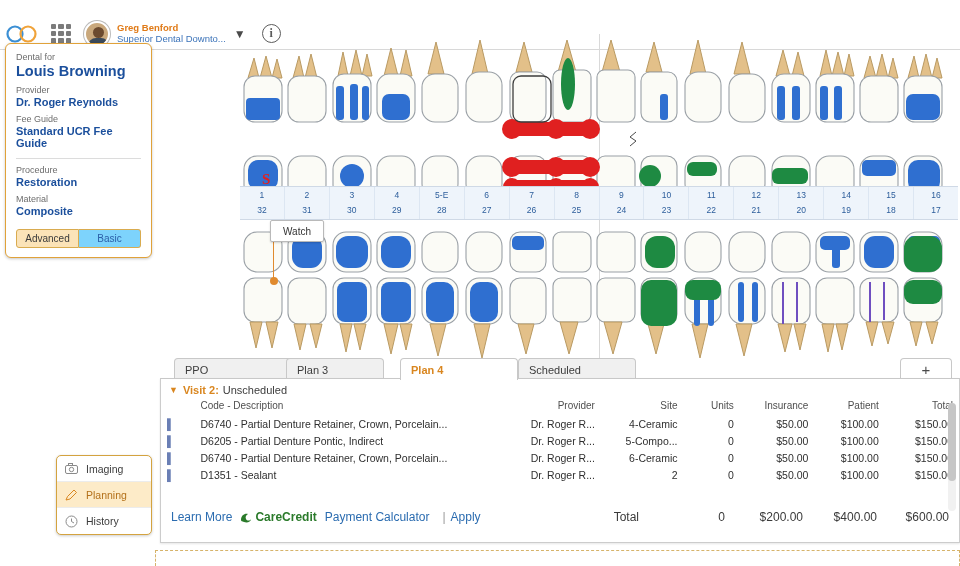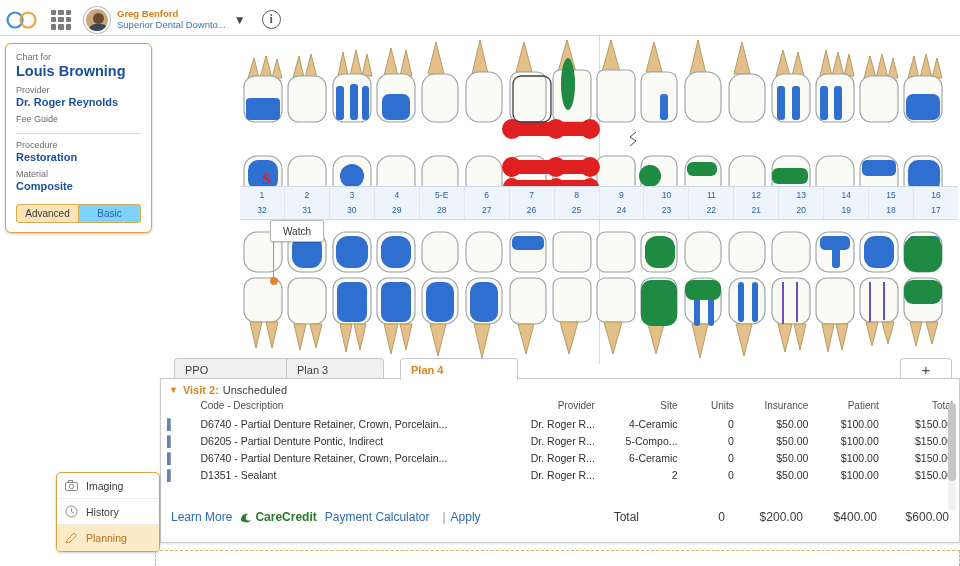--- a/index.html
+++ b/index.html
@@ -7,21 +7,21 @@
     margin: 0; padding: 0;
     width: 960px; height: 566px;
     overflow: hidden;
     font-family: "Liberation Sans", sans-serif;
     background: #ffffff;
   }
   #app { position: relative; width: 960px; height: 566px; background: #fff; }
 
   
   .topbar {
-    position: absolute; left: 0; top: 4px; width: 960px; height: 32px;
+    position: absolute; left: 0; top: 18px; width: 960px; height: 32px;
     background: #ffffff; border-bottom: 1px solid #d8d8d8;
     display: flex; align-items: center;
   }
   .logo-mark { width: 34px; height: 26px; margin-left: 6px; position: relative; }
   .logo-mark svg { display: block; }
   .grid-btn {
     width: 22px; height: 22px; margin-left: 10px;
     display: grid; grid-template-columns: repeat(3, 1fr); grid-template-rows: repeat(3,1fr);
     gap: 2px; padding: 1px;
   }
@@ -138,21 +138,21 @@
   .tx-foot .tot { color: #3a3a3a; }
   .tx-foot .num { display: inline-block; text-align: right; }
   .scroll-track {
     position: absolute; right: 3px; top: 24px; width: 8px; height: 108px;
     background: #f1f1f1; border-radius: 4px;
   }
   .scroll-thumb { position: absolute; left: 0; top: 0; width: 8px; height: 78px; background: #c6c6c6; border-radius: 4px; }
 
   
   .modebox {
-    position: absolute; left: 56px; top: 472px; width: 104px;
+    position: absolute; left: 56px; top: 455px; width: 96px;
     background: #ffffff; border: 1px solid #d4a33f; border-radius: 5px;
     box-shadow: 0 1px 3px rgba(0,0,0,.2); overflow: hidden; z-index: 12;
   }
   .mode {
     display: flex; align-items: center; height: 26px; padding: 0 7px;
     font-size: 10.5px; color: #3c3c3c; border-bottom: 1px solid #ececec;
   }
   .mode:last-child { border-bottom: none; }
   .mode.active { background: #fdebc8; color: #b3701a; }
   .mode .mi { width: 15px; height: 15px; margin-right: 7px; display: flex; align-items: center; justify-content: center; color: #8a8a8a; }
@@ -192,27 +192,28 @@
     </div>
     <div class="user-block">
       <div class="user-name">Greg Benford</div>
       <div class="user-org">Superior Dental Downto...</div>
     </div>
     <div class="caret-btn">▼</div>
     <div class="info-btn">i</div>
   </div>
 
   <div class="chart-panel">
-    <div class="cp-label">Chart for</div>
+    <div class="cp-label">Dental for</div>
     <div class="cp-value big">Louis Browning</div>
 
     <div class="cp-label">Provider</div>
     <div class="cp-value small">Dr. Roger Reynolds</div>
 
     <div class="cp-label">Fee Guide</div>
+    <div class="cp-value small">Standard UCR Fee Guide</div>
 
     <div class="cp-sep"></div>
 
     <div class="cp-label">Procedure</div>
     <div class="cp-value small">Restoration</div>
 
     <div class="cp-label">Material</div>
     <div class="cp-value small">Composite</div>
 
     <div class="seg">
@@ -533,20 +534,23 @@
 
   <div class="tabbar">
     <div class="tab" style="left:14px; width:128px;">
       <span>PPO</span>
     </div>
     <div class="tab" style="left:126px; width:98px;">
       <span>Plan 3</span>
     </div>
     <div class="tab active" style="left:240px; width:118px;">
       <span>Plan 4</span>
+    </div>
+    <div class="tab" style="left:358px; width:118px;">
+      <span>Scheduled</span>
     </div>
     <div class="tab-plus">+</div>
   </div>
 
   <div class="tx-panel">
 
     <div class="tx-visit">
       <span class="tri">▼</span>
       <span class="v">Visit 2:</span>
       <span class="s">Unscheduled</span>
@@ -637,33 +641,33 @@
     <div class="mode">
       <span class="mi">
         <svg width="13" height="11" viewBox="0 0 13 11">
             <rect x="0.5" y="2.5" width="12" height="8" rx="1.5" fill="none" stroke="currentColor"></rect>
             <rect x="3.5" y="0.5" width="4" height="2" fill="none" stroke="currentColor"></rect>
             <circle cx="6.5" cy="6.5" r="2.2" fill="none" stroke="currentColor"></circle>
           </svg>
       </span>
       <span>Imaging</span>
     </div>
+    <div class="mode active">
+      <span class="mi">
+        <svg width="13" height="12" viewBox="0 0 13 12">
+            <path d="M1,11 L2.5,7.5 L9,1 L11.5,3.5 L5,10 Z" fill="none" stroke="currentColor"></path>
+          </svg>
+      </span>
+      <span>Planning</span>
+    </div>
     <div class="mode">
       <span class="mi">
         <svg width="13" height="13" viewBox="0 0 13 13">
             <circle cx="6.5" cy="6.5" r="5.5" fill="none" stroke="currentColor"></circle>
             <path d="M6.5,3.5 L6.5,6.5 L9,8" fill="none" stroke="currentColor"></path>
           </svg>
       </span>
       <span>History</span>
     </div>
-    <div class="mode active">
-      <span class="mi">
-        <svg width="13" height="12" viewBox="0 0 13 12">
-            <path d="M1,11 L2.5,7.5 L9,1 L11.5,3.5 L5,10 Z" fill="none" stroke="currentColor"></path>
-          </svg>
-      </span>
-      <span>Planning</span>
-    </div>
   </div>
 
   <div class="bottom-strip"></div>
 </div>
 
 </body></html>

